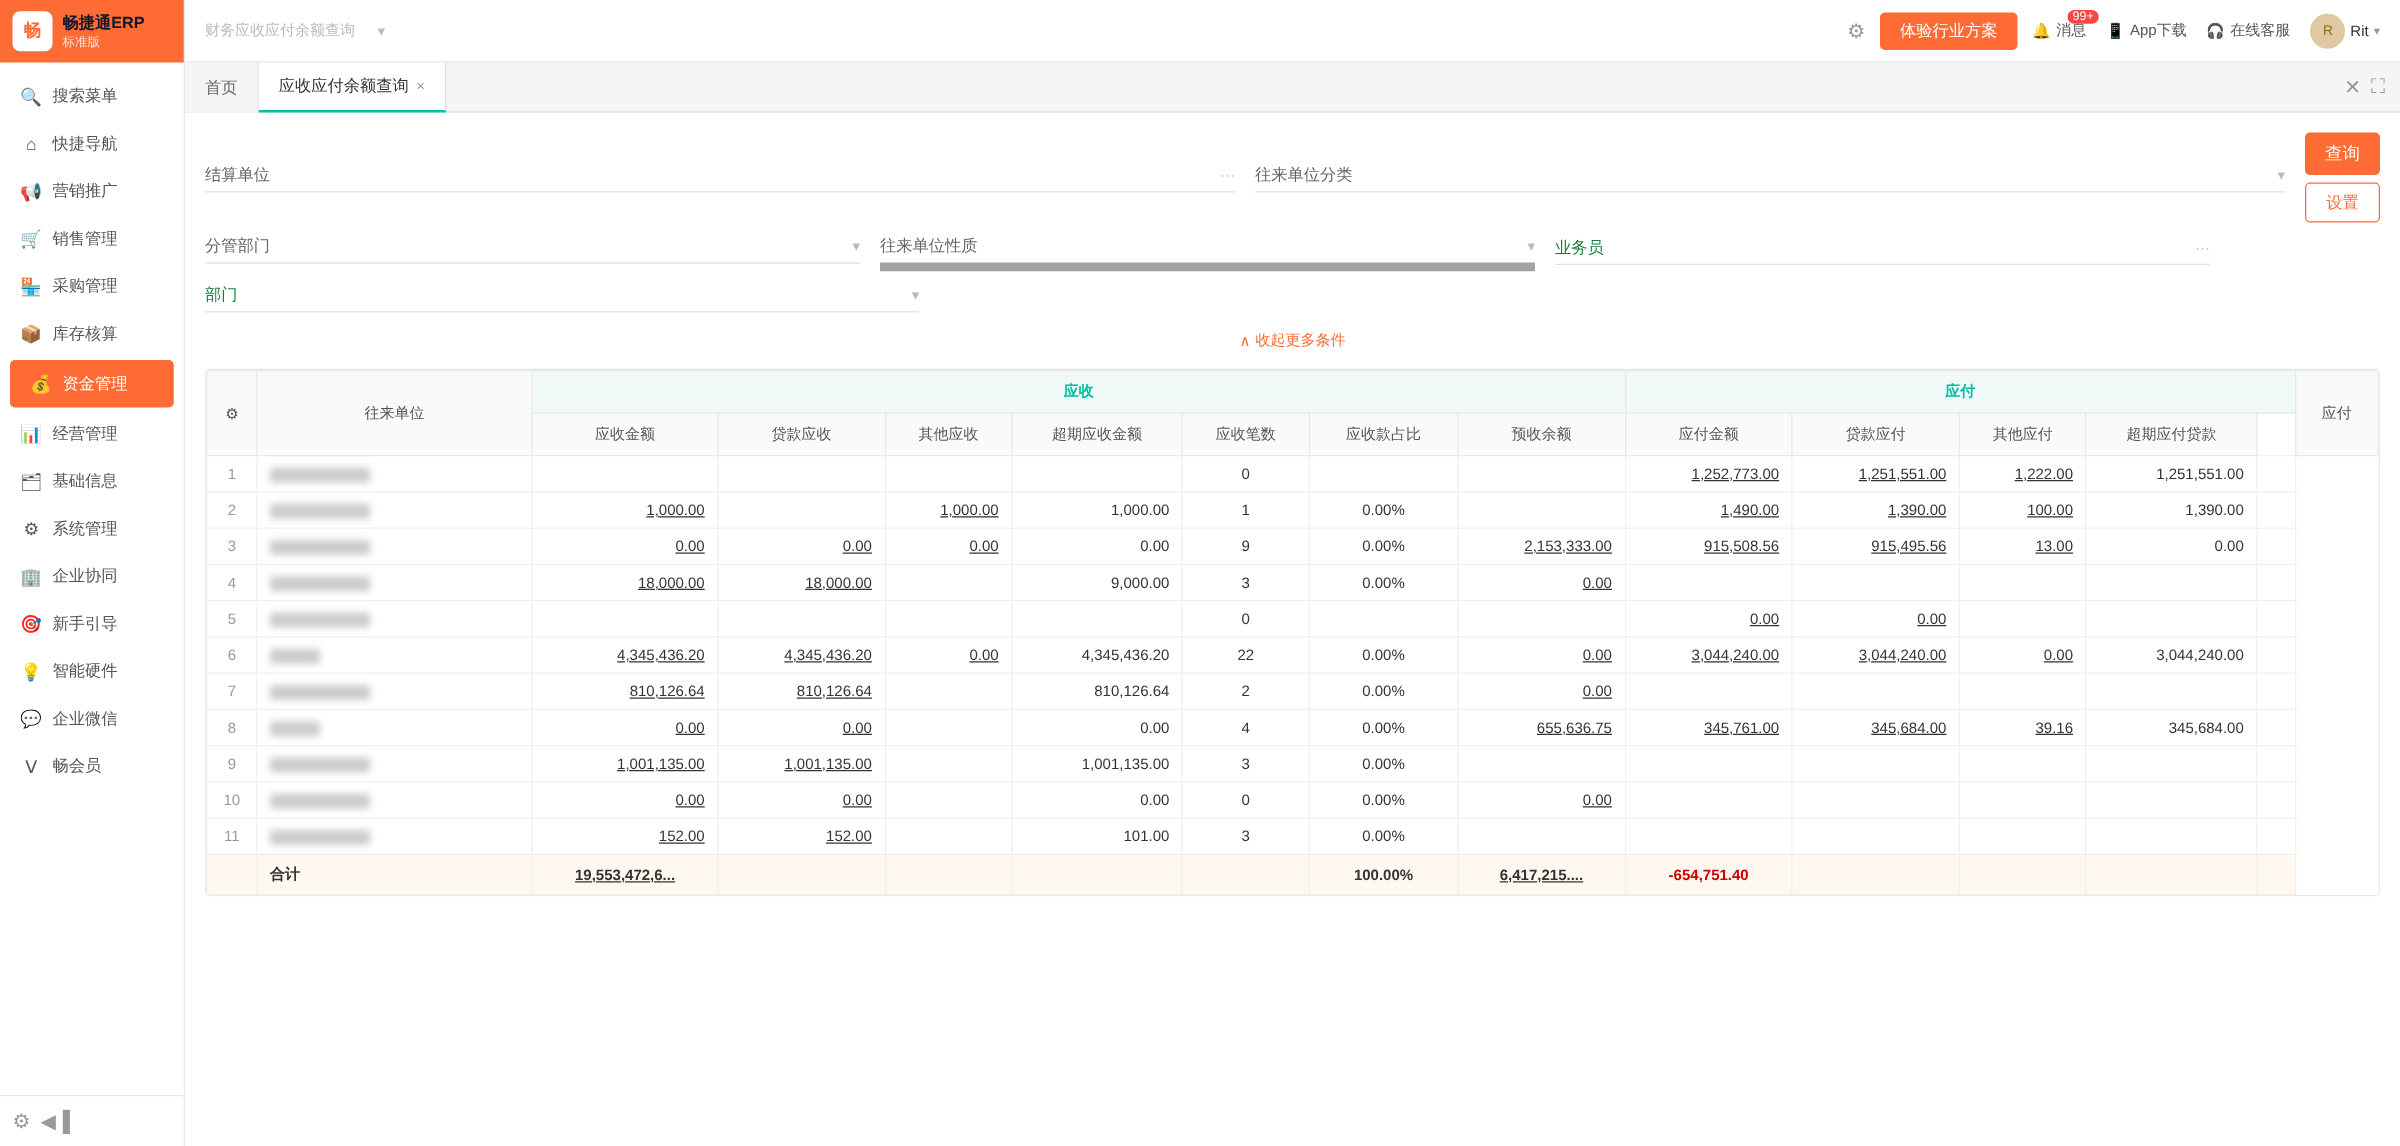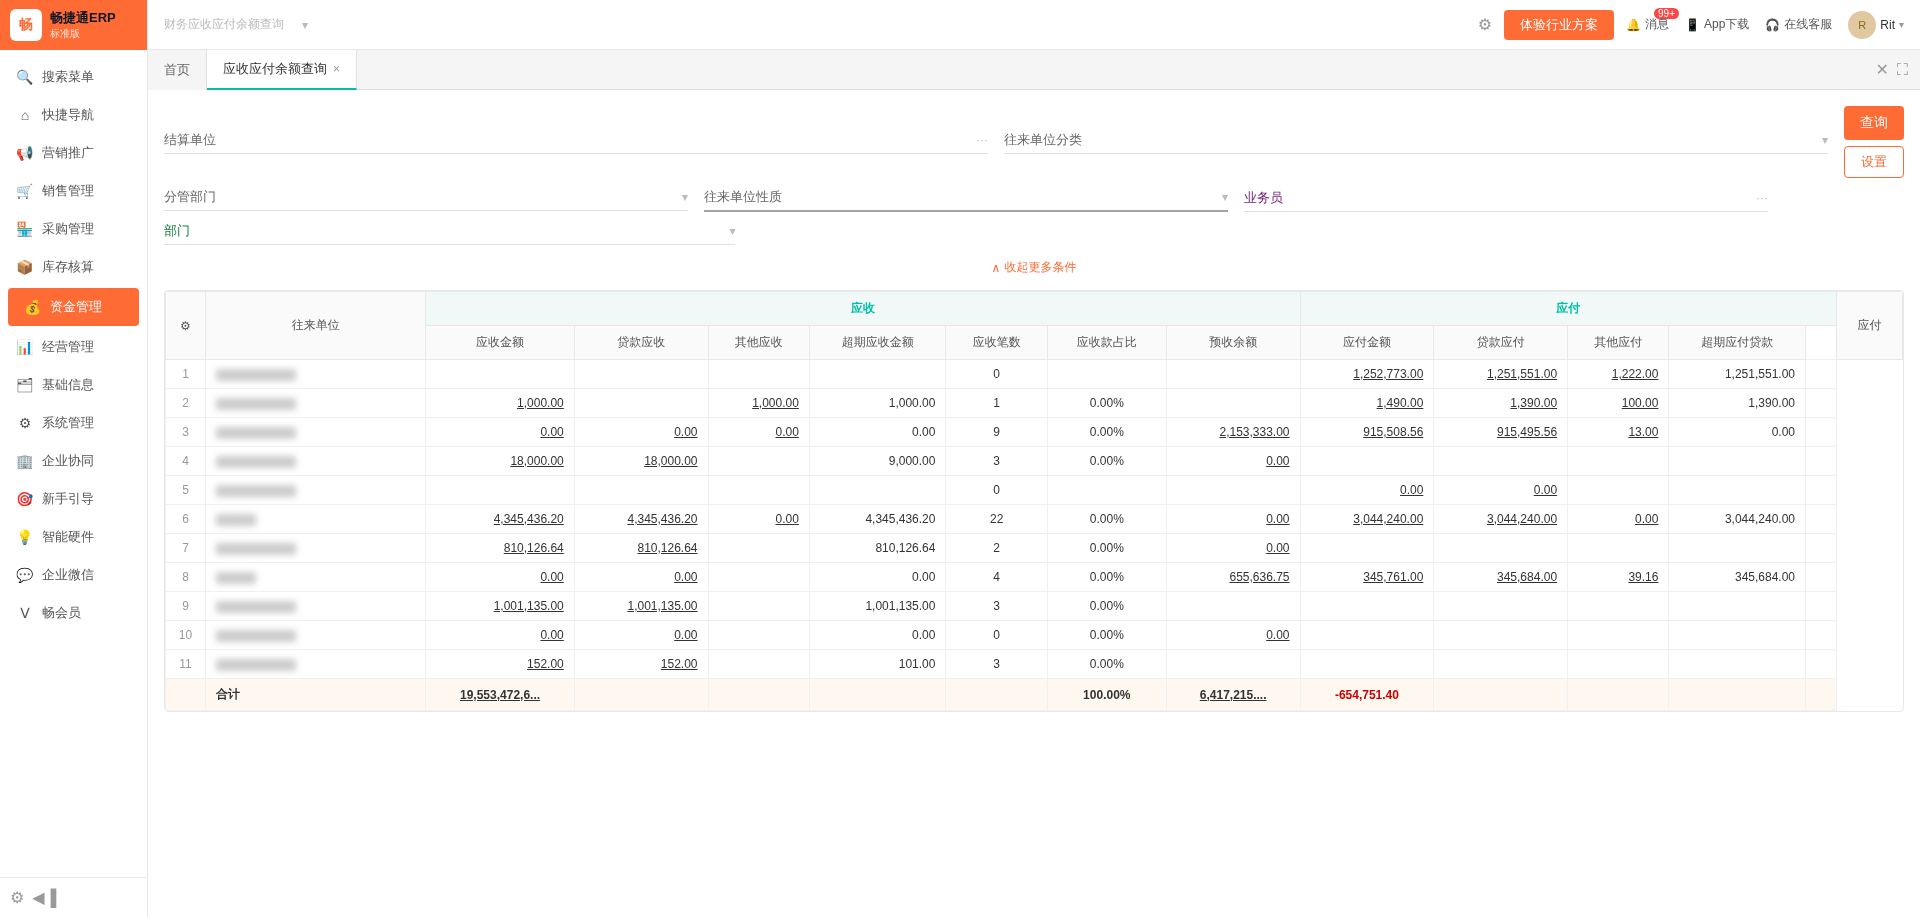--- a/index.html
+++ b/index.html
@@ -283,29 +283,29 @@
           </div>
         </div>
         <div style="display:flex; gap:16px; margin-bottom:10px; align-items:flex-start;">
           <div style="flex:1; display:flex; align-items:center; border-bottom:1px solid #e0e0e0; padding-bottom:4px;">
             <label style="font-size:13px;color:#666;min-width:60px;">分管部门</label>
             <div style="flex:1;display:flex;align-items:center;justify-content:space-between;cursor:pointer;">
               <span></span>
               <span style="color:#bbb;">▾</span>
             </div>
           </div>
-          <div style="flex:1; display:flex; align-items:center; border-bottom:2px solid #a3a3a3; padding-bottom:4px;">
+          <div style="flex:1; display:flex; align-items:center; border-bottom:7px solid #a3a3a3; padding-bottom:4px;">
             <label style="font-size:13px;color:#666;min-width:80px;">往来单位性质</label>
             <div style="flex:1;display:flex;align-items:center;justify-content:space-between;cursor:pointer;">
               <span></span>
               <span style="color:#bbb;">▾</span>
             </div>
           </div>
           <div style="flex:1; display:flex; align-items:center; border-bottom:1px solid #e0e0e0; padding-bottom:4px;">
-            <label style="font-size:13px;color:#701a75;min-width:80px;">业务员</label>
+            <label style="font-size:13px;color:#15803d;min-width:80px;">业务员</label>
             <div style="flex:1;">
               <input type="text" style="flex: 1 1 0%; border: none; outline: none; font-size: 13px; padding: 2px 4px; width: 100%;">
             </div>
             <span style="color:#bbb;cursor:pointer;">···</span>
           </div>
           <div style="width:120px;"></div>
         </div>
         <div style="display:flex; gap:16px; margin-bottom:4px; align-items:flex-start;">
           <div style="flex:1; display:flex; align-items:center; border-bottom:1px solid #e0e0e0; padding-bottom:4px; max-width:calc(33.3% - 8px);">
             <label style="font-size:13px;color:#15803d;min-width:60px;">部门</label>

